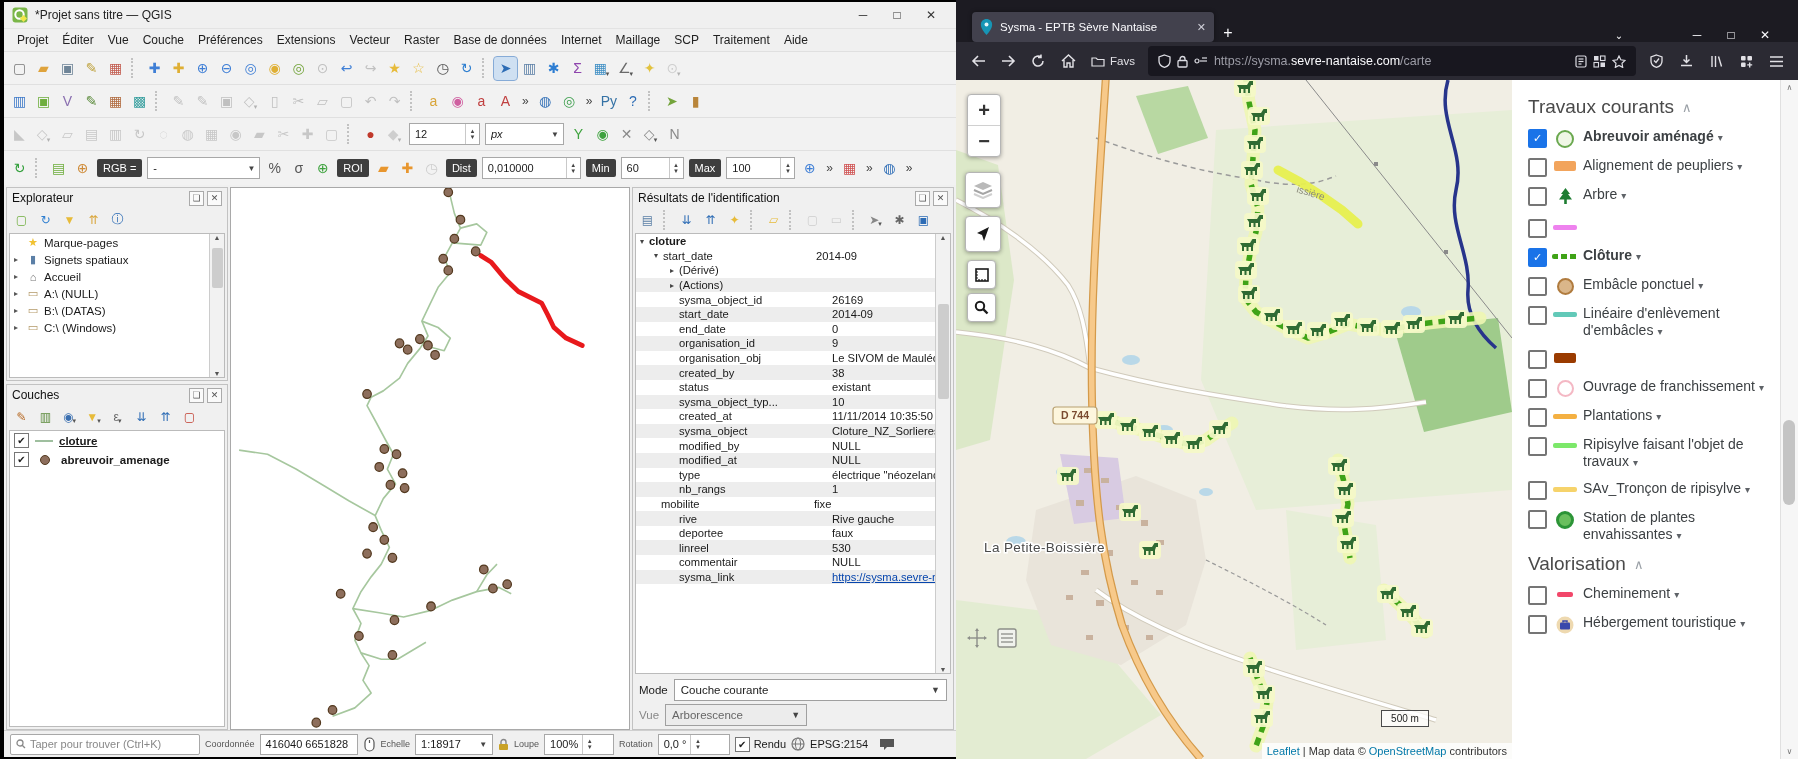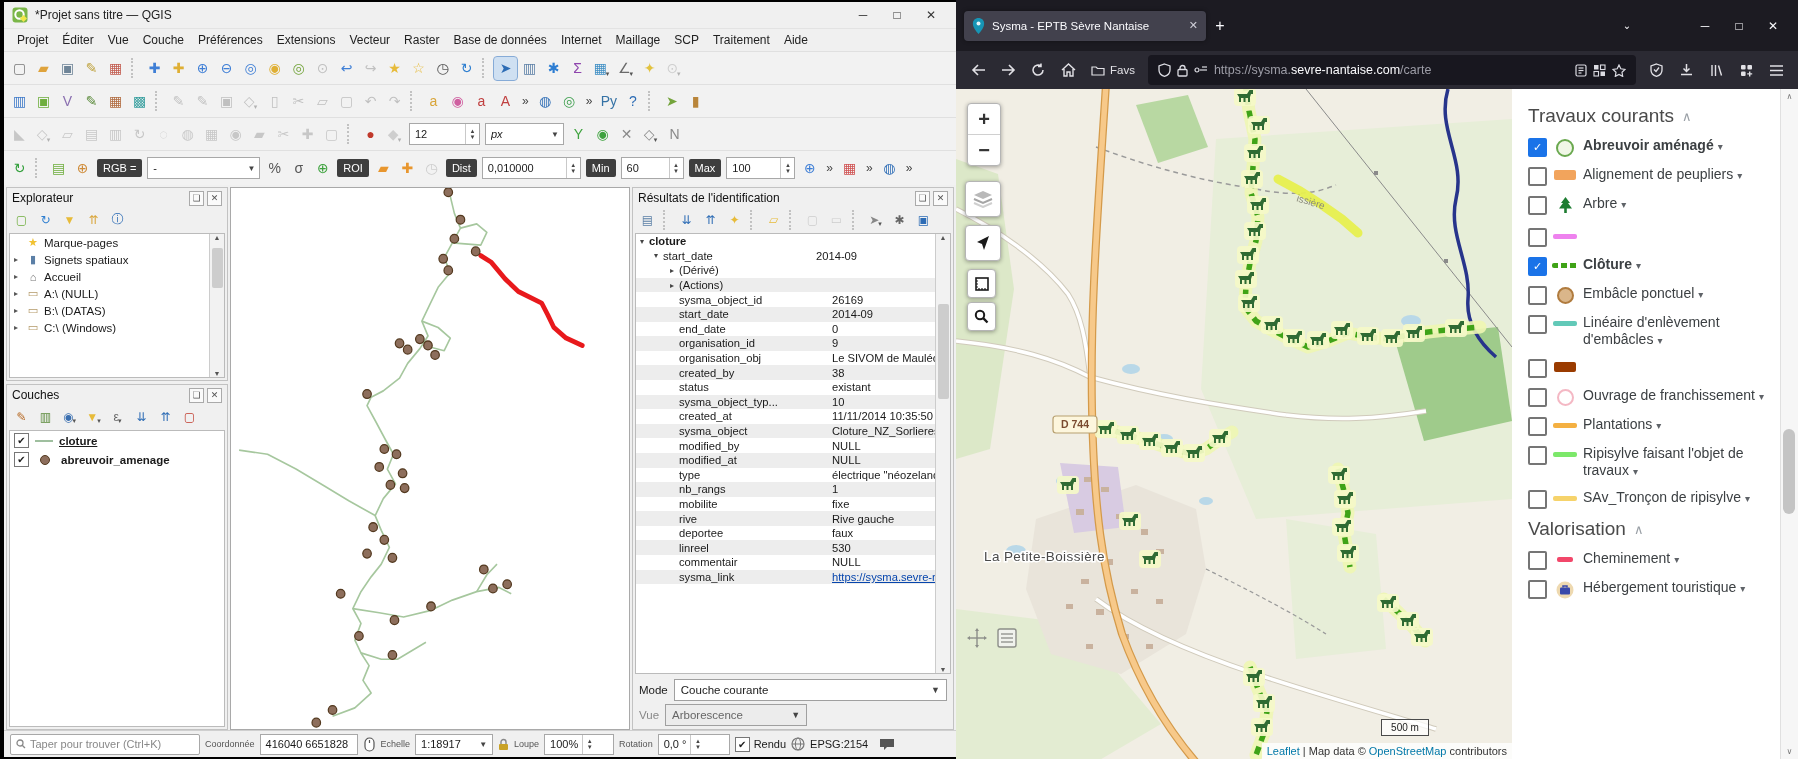--- a/index.html
+++ b/index.html
@@ -68,21 +68,21 @@
 .qcombo .dn{margin-left:auto;font-size:9px;color:#444}
 .qcombo.small{flex:none;width:128px;background:#ececec;color:#666}
 
 .q-status{height:26px;display:flex;align-items:center;gap:5px;padding:0 6px;border-top:1px solid #cfcfcf;background:#f0f0f0;font-size:11px;white-space:nowrap}
 .qsearch{width:178px;height:19px;border:1px solid #a8a8a8;background:#fff;display:flex;align-items:center;gap:4px;padding:0 5px;color:#888;border-radius:2px}
 .slab{font-size:9px;color:#555;max-width:58px;overflow:hidden}
 .sbox{background:#fff;border:1px solid #a8a8a8;height:19px;display:flex;align-items:center;padding:0 5px;font-size:11px}
 .q-status .chk{display:flex;align-items:center;gap:4px}
 
 #ffx{left:956px;top:0;width:842px;height:759px;background:#1c1b22;display:flex;flex-direction:column}
-.ftabbar{height:51px;display:flex;align-items:center;padding:0 8px;color:#fbfbfe}
+.ftabbar{height:42px;display:flex;align-items:flex-end;padding:0 16px;color:#fbfbfe}
 .ftab{width:226px;height:30px;background:#42414d;border-radius:4px;display:flex;align-items:center;gap:7px;padding:0 8px;font-size:11.5px;box-shadow:0 0 4px rgba(0,0,0,.4)}
 .ftab .x{margin-left:auto;font-size:11px;color:#cfcfd8}
 .fplus{width:28px;text-align:center;font-size:16px;color:#fbfbfe}
 .fwinbtns{margin-left:auto;display:flex;align-items:center}
 .fwinbtns span{width:34px;text-align:center;font-size:12px;color:#fbfbfe}
 .fwinbtns .chv{margin-right:44px;font-size:10px}
 .fnav{height:38px;background:#2b2a33;display:flex;align-items:center;gap:2px;padding:0 8px;color:#e2e1e6}
 .nbtn{width:28px;height:28px;border-radius:4px;display:flex;align-items:center;justify-content:center}
 .nbtn svg{display:block}
 .favs{display:flex;align-items:center;gap:5px;font-size:11.5px;padding:0 7px;height:28px;border-radius:4px}
@@ -802,21 +802,21 @@
               <span class="iv">électrique "néozelandaise"</span>
             </div>
             <div class="irow">
               <span class="ik" style="padding-left: 34px;">
                 <span class="ex"></span>
                 <span>nb_rangs</span>
               </span>
               <span class="iv">1</span>
             </div>
             <div class="irow">
-              <span class="ik" style="padding-left: 34px;">
+              <span class="ik" style="padding-left: 16px;">
                 <span class="ex"></span>
                 <span>mobilite</span>
               </span>
               <span class="iv">fixe</span>
             </div>
             <div class="irow">
               <span class="ik" style="padding-left: 34px;">
                 <span class="ex"></span>
                 <span>rive</span>
               </span>
@@ -1343,20 +1343,27 @@
           </span>
           <span class="llab">Ripisylve faisant l'objet de travaux<span class="caret">▾</span></span>
         </div>
         <div class="litem">
           <span class="lcheck"></span>
           <span class="lsym">
             <span style="width: 24px; height: 5px; border-radius: 2px; background: rgb(246, 211, 107); margin-top: 5px;"></span>
           </span>
           <span class="llab">SAv_Tronçon de ripisylve<span class="caret">▾</span></span>
         </div>
+        <div class="litem">
+          <span class="lcheck"></span>
+          <span class="lsym">
+            <span style="width: 12px; height: 12px; border-radius: 50%; border: 3.5px solid rgb(44, 148, 55); background: rgb(106, 191, 94);"></span>
+          </span>
+          <span class="llab">Station de plantes envahissantes<span class="caret">▾</span></span>
+        </div>
         <div class="lhead">
           <span>Valorisation</span>
           <span class="chev">∧</span>
         </div>
         <div class="litem">
           <span class="lcheck"></span>
           <span class="lsym">
             <span style="width: 16px; height: 5px; border-radius: 2px; background: rgb(242, 71, 106); margin-top: 5px;"></span>
           </span>
           <span class="llab">Cheminement<span class="caret">▾</span></span>

